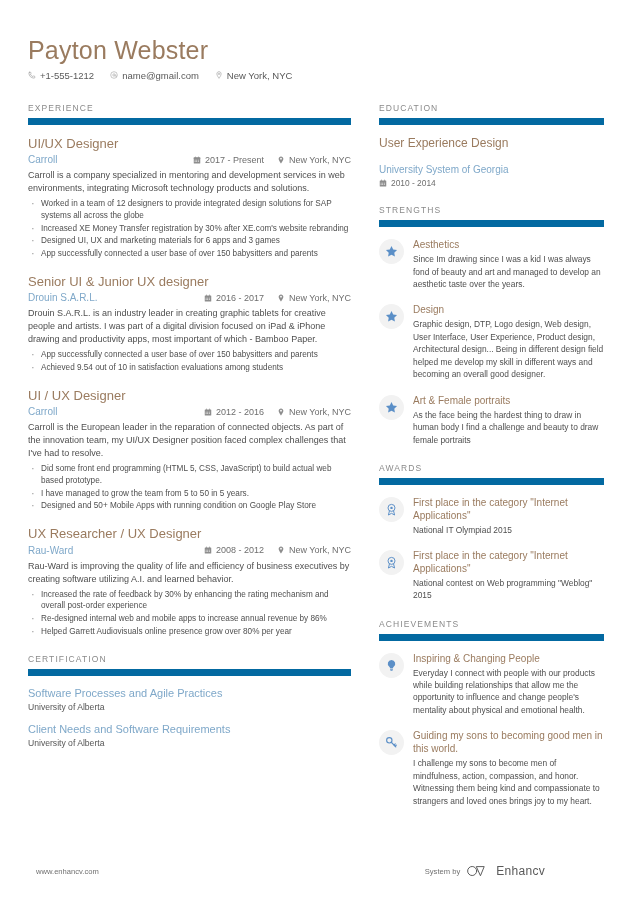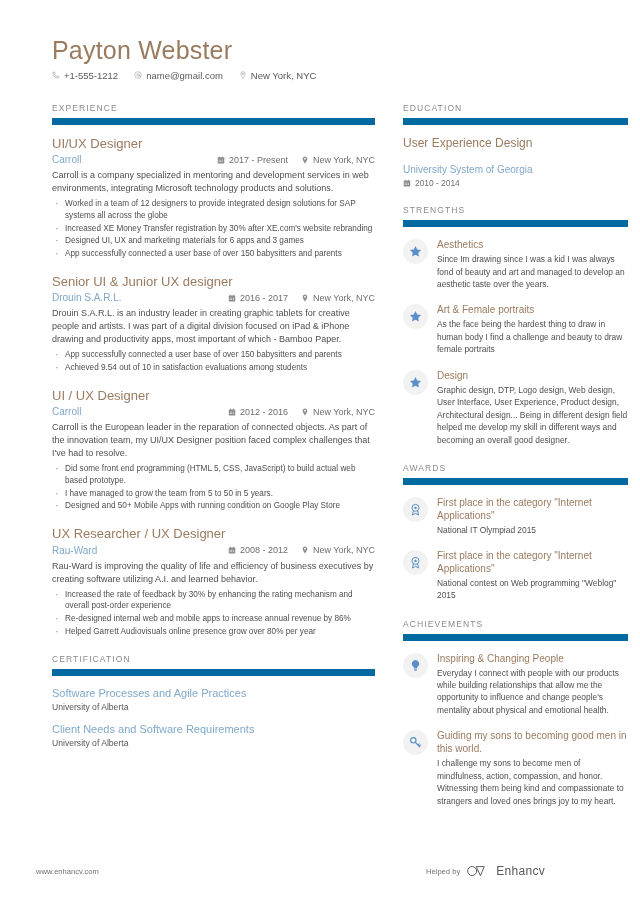--- a/index.html
+++ b/index.html
@@ -10,21 +10,21 @@
     background: #ffffff;
     font-family: "Liberation Sans", sans-serif;
     color: #4a4a4a;
     overflow: hidden;
   }
 
   .page {
     width: 581px;
     height: 906px;
     position: relative;
-    padding: 36px 36px 0 52px;
+    padding: 36px 36px 0 28px;
   }
 
   
   .header { margin-bottom: 22px; }
 
   .name {
     font-size: 25px;
     font-weight: 400;
     color: #9a7b5f;
     letter-spacing: 0.2px;
@@ -453,34 +453,34 @@
           </div>
         </div>
 
         <div class="iblock">
           <div class="ibadge">
             <svg width="13" height="13" viewBox="0 0 16 16" fill="#5b8fc7">
                 <path d="M8 1.2l2.1 4.3 4.7.7-3.4 3.3.8 4.7L8 11.9 3.8 14.2l.8-4.7L1.2 6.2l4.7-.7z"></path>
               </svg>
           </div>
           <div class="ibody">
-            <div class="ititle">Art &amp; Female portraits</div>
-            <div class="itext">As the face being the hardest thing to draw in human body I find a challenge and beauty to draw female portraits</div>
+            <div class="ititle">Design</div>
+            <div class="itext">Graphic design, DTP, Logo design, Web design, User Interface, User Experience, Product design, Architectural design... Being in different design field helped me develop my skill in different ways and becoming an overall good designer.</div>
           </div>
         </div>
 
         <div class="iblock">
           <div class="ibadge">
             <svg width="13" height="13" viewBox="0 0 16 16" fill="#5b8fc7">
                 <path d="M8 1.2l2.1 4.3 4.7.7-3.4 3.3.8 4.7L8 11.9 3.8 14.2l.8-4.7L1.2 6.2l4.7-.7z"></path>
               </svg>
           </div>
           <div class="ibody">
-            <div class="ititle">Design</div>
-            <div class="itext">Graphic design, DTP, Logo design, Web design, User Interface, User Experience, Product design, Architectural design... Being in different design field helped me develop my skill in different ways and becoming an overall good designer.</div>
+            <div class="ititle">Art &amp; Female portraits</div>
+            <div class="itext">As the face being the hardest thing to draw in human body I find a challenge and beauty to draw female portraits</div>
           </div>
         </div>
       </div>
 
       <div class="sec">
         <div class="sec-title">AWARDS</div>
 
         <div class="iblock">
           <div class="ibadge">
             <svg width="13" height="13" viewBox="0 0 16 16" fill="none" stroke="#5b8fc7" stroke-width="1.2">
@@ -542,21 +542,21 @@
           </div>
         </div>
       </div>
 
     </div>
   </div>
 
   <div class="footer">
     <div>www.enhancv.com</div>
     <div class="powered">
-      <span>Helped by</span>
+      <span>System by</span>
       <span class="brand-mark">
         <svg width="22" height="12" viewBox="0 0 34 18" fill="none" stroke="#5a5a5a" stroke-width="1.5" stroke-linejoin="round" stroke-linecap="round">
           <circle cx="8" cy="9" r="7"></circle>
           <path d="M15 2.2h11.6L21 15.8z"></path>
         </svg>
       </span>
       <span class="brand-name">Enhancv</span>
     </div>
   </div>
 

